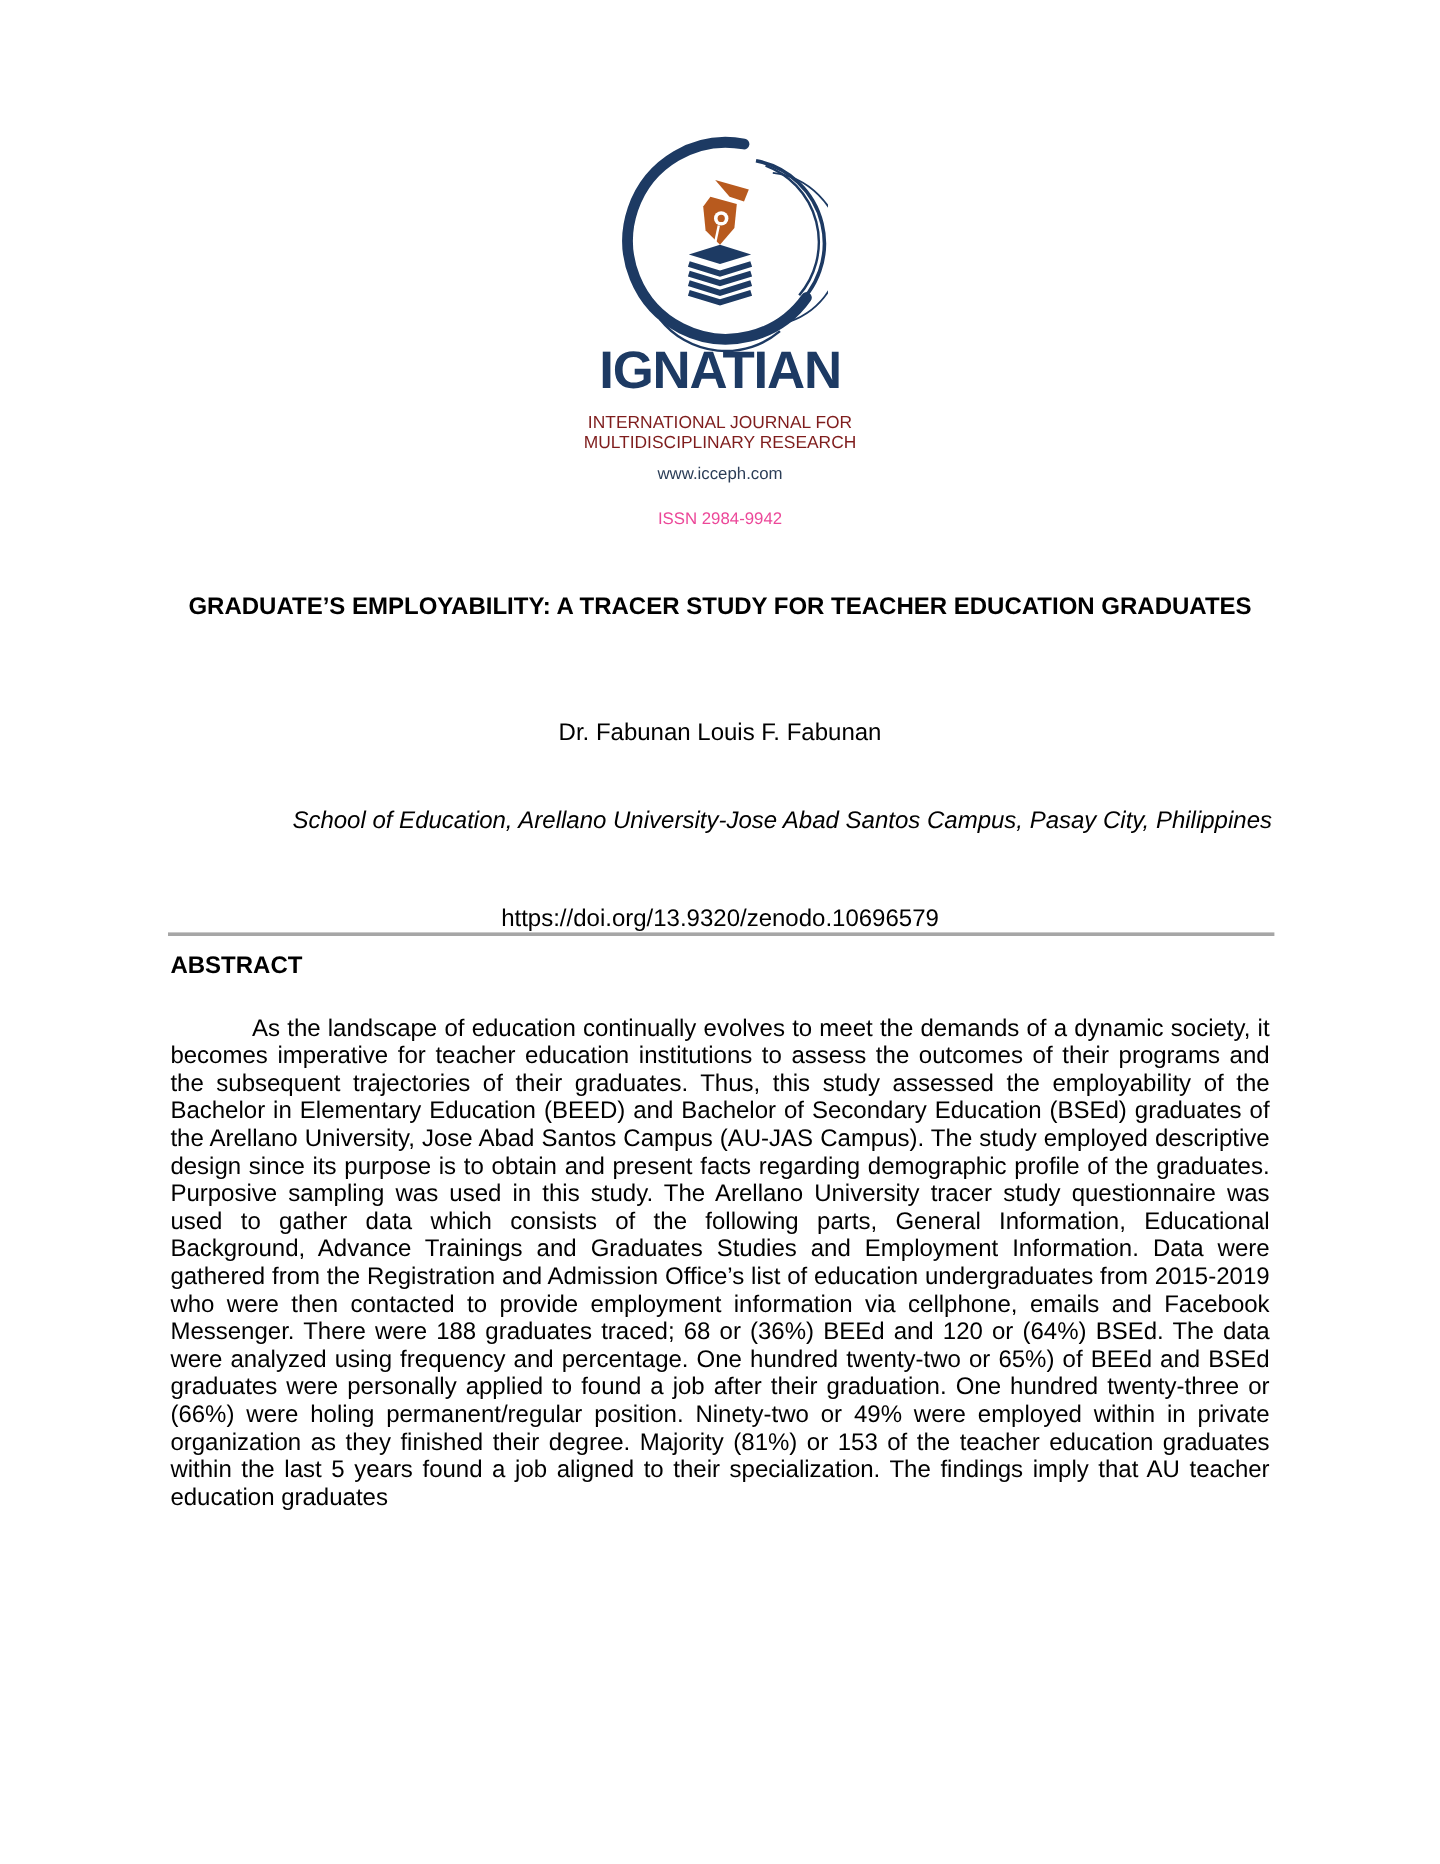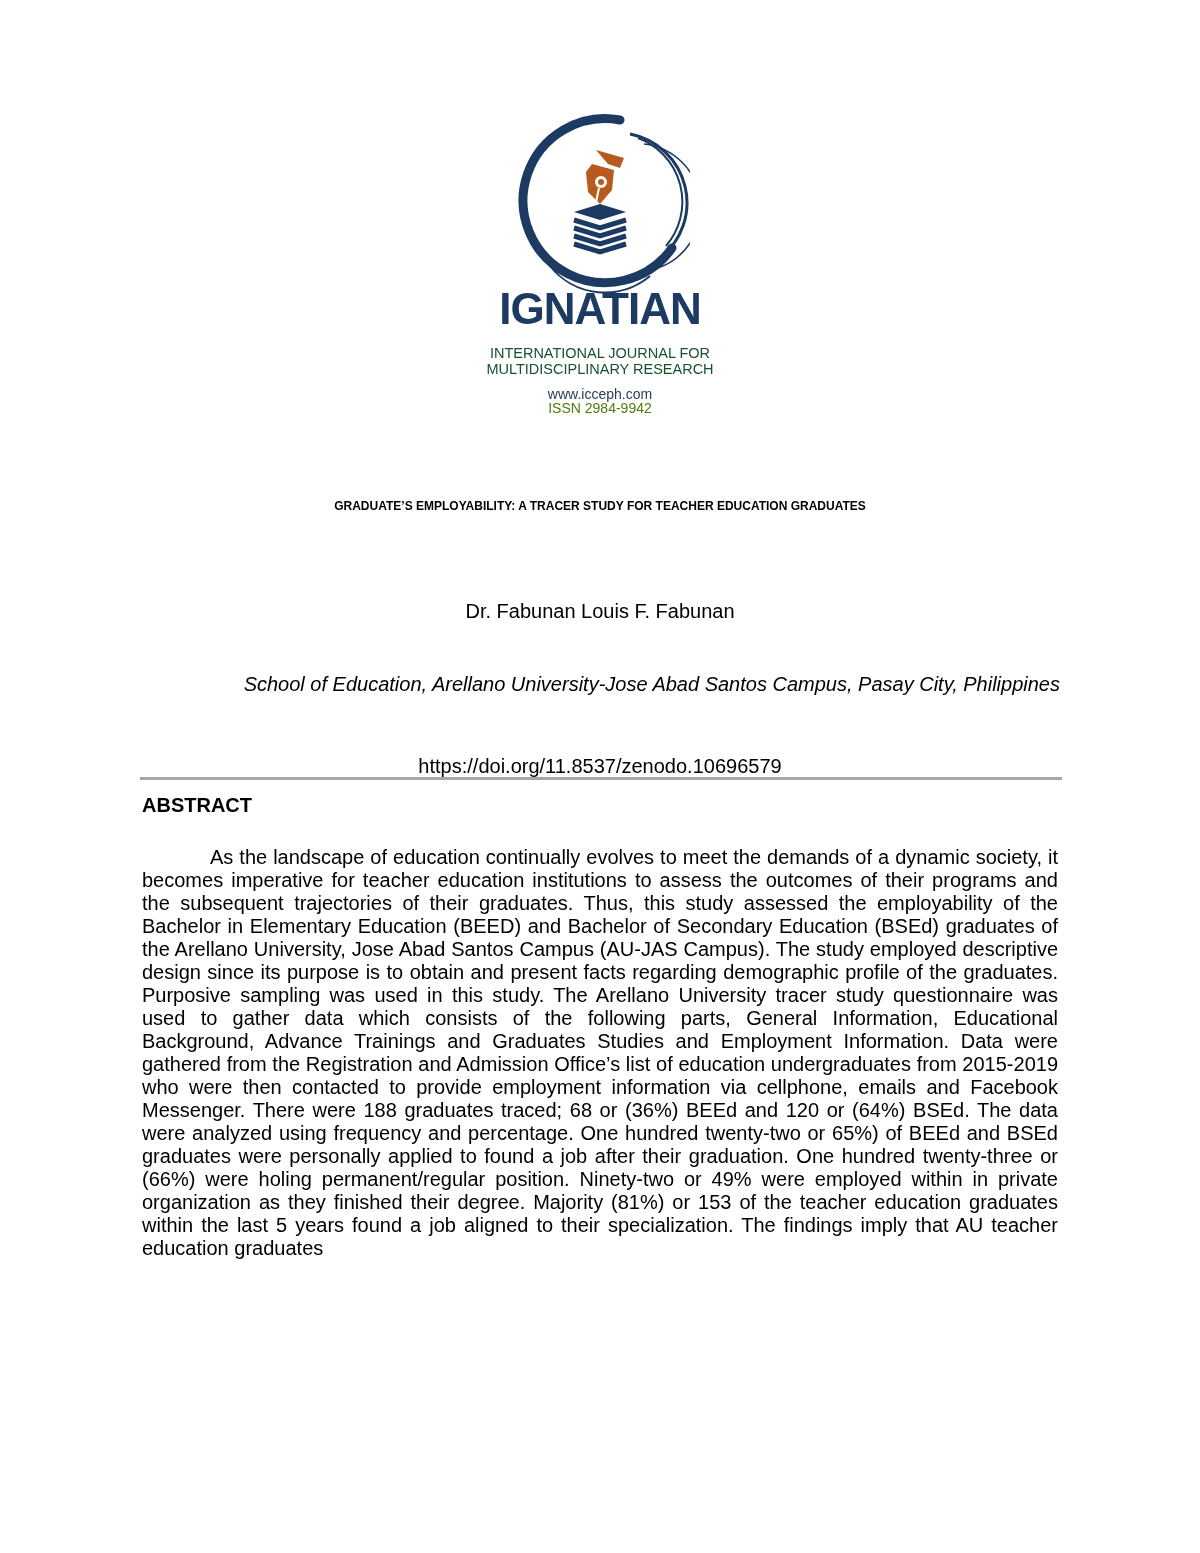--- a/index.html
+++ b/index.html
@@ -1,25 +1,25 @@
 <!DOCTYPE html>
 <html><head>
   <meta charset="utf-8">
   <style>
     html, body { margin: 0; padding: 0; background: #ffffff; }
     body { width: 1200px; height: 1553px; position: relative; overflow: hidden; font-family: "Liberation Sans", sans-serif; color: #000; }
     .logo { position: absolute; left: 510px; top: 108px; width: 180px; height: 190px; }
     .brand { position: absolute; left: 0; width: 1200px; text-align: center; }
     .brand-name { top: 284px; font-size: 44px; font-weight: bold; color: #1d3a63; letter-spacing: -1px; line-height: 50px; }
-    .brand-sub { font-size: 14.5px; color: #14532d; line-height: 16px; font-weight: 500; }
+    .brand-sub { font-size: 14.5px; color: #7f1d1d; line-height: 16px; font-weight: 500; }
     .brand-sub1 { top: 345px; }
     .brand-sub2 { top: 361px; }
     .brand-url { top: 386px; font-size: 14px; color: #2b3d57; }
-    .brand-issn { top: 400px; font-size: 14px; color: #4d7c0f; }
-    .title { position: absolute; left: 140px; width: 920px; top: 493px; text-align: center; font-weight: bold; font-size: 12px; line-height: 27px; }
+    .brand-issn { top: 424px; font-size: 14px; color: #ec4899; }
+    .title { position: absolute; left: 140px; width: 920px; top: 493px; text-align: center; font-weight: bold; font-size: 20px; line-height: 27px; }
     .author { position: absolute; left: 140px; width: 920px; top: 598px; text-align: center; font-size: 20px; line-height: 26px; }
     .affil { position: absolute; left: 140px; width: 920px; top: 671px; text-align: right; font-style: italic; font-size: 20px; line-height: 27px; }
     .doi { position: absolute; left: 140px; width: 920px; top: 753px; text-align: center; font-size: 20px; line-height: 26px; }
     .divider { position: absolute; left: 140px; width: 922px; top: 777px; height: 3px; background: #a6a6a6; }
     .abstract-heading { position: absolute; left: 142px; top: 792px; font-weight: bold; font-size: 20px; line-height: 26px; text-align: right; }
     .abstract-body { position: absolute; left: 142px; width: 916px; top: 846px; font-size: 20px; line-height: 23px; text-align: justify; text-indent: 68px; }
   </style>
 </head>
 <body>
 
@@ -45,16 +45,16 @@
 
 <div class="brand brand-name">IGNATIAN</div>
 <div class="brand brand-sub brand-sub1">INTERNATIONAL JOURNAL FOR</div>
 <div class="brand brand-sub brand-sub2">MULTIDISCIPLINARY RESEARCH</div>
 <div class="brand brand-url">www.icceph.com</div>
 <div class="brand brand-issn">ISSN 2984-9942</div>
 
 <div class="title">GRADUATE’S EMPLOYABILITY: A TRACER STUDY FOR TEACHER EDUCATION GRADUATES</div>
 <div class="author">Dr. Fabunan Louis F. Fabunan</div>
 <div class="affil">School of Education, Arellano University-Jose Abad Santos Campus, Pasay City, Philippines</div>
-<div class="doi">https://doi.org/11.8537/zenodo.10696579</div>
+<div class="doi">https://doi.org/13.9320/zenodo.10696579</div>
 <div class="divider"></div>
 <div class="abstract-heading">ABSTRACT</div>
 <div class="abstract-body">As the landscape of education continually evolves to meet the demands of a dynamic society, it becomes imperative for teacher education institutions to assess the outcomes of their programs and the subsequent trajectories of their graduates. Thus, this study assessed the employability of the Bachelor in Elementary Education (BEED) and Bachelor of Secondary Education (BSEd) graduates of the Arellano University, Jose Abad Santos Campus (AU-JAS Campus). The study employed descriptive design since its purpose is to obtain and present facts regarding demographic profile of the graduates. Purposive sampling was used in this study. The Arellano University tracer study questionnaire was used to gather data which consists of the following parts, General Information, Educational Background, Advance Trainings and Graduates Studies and Employment Information. Data were gathered from the Registration and Admission Office’s list of education undergraduates from 2015-2019 who were then contacted to provide employment information via cellphone, emails and Facebook Messenger. There were 188 graduates traced; 68 or (36%) BEEd and 120 or (64%) BSEd. The data were analyzed using frequency and percentage. One hundred twenty-two or 65%) of BEEd and BSEd graduates were personally applied to found a job after their graduation. One hundred twenty-three or (66%) were holing permanent/regular position. Ninety-two or 49% were employed within in private organization as they finished their degree. Majority (81%) or 153 of the teacher education graduates within the last 5 years found a job aligned to their specialization. The findings imply that AU teacher education graduates</div>
 
 </body></html>

